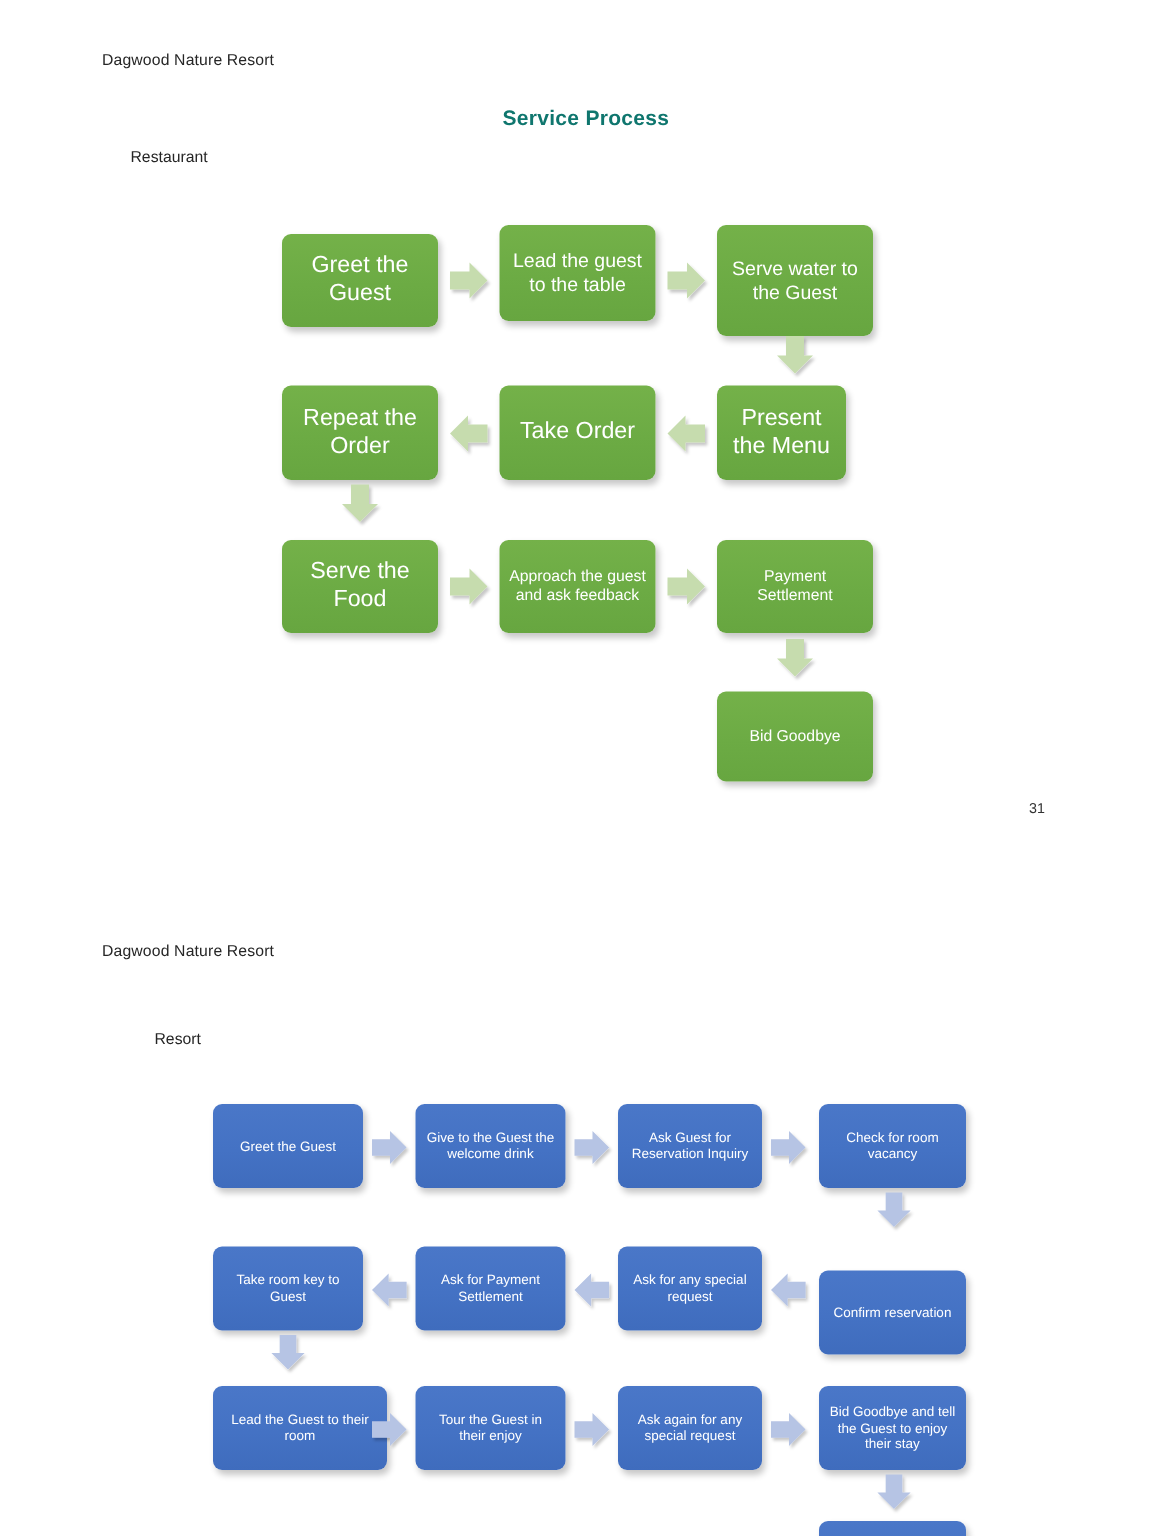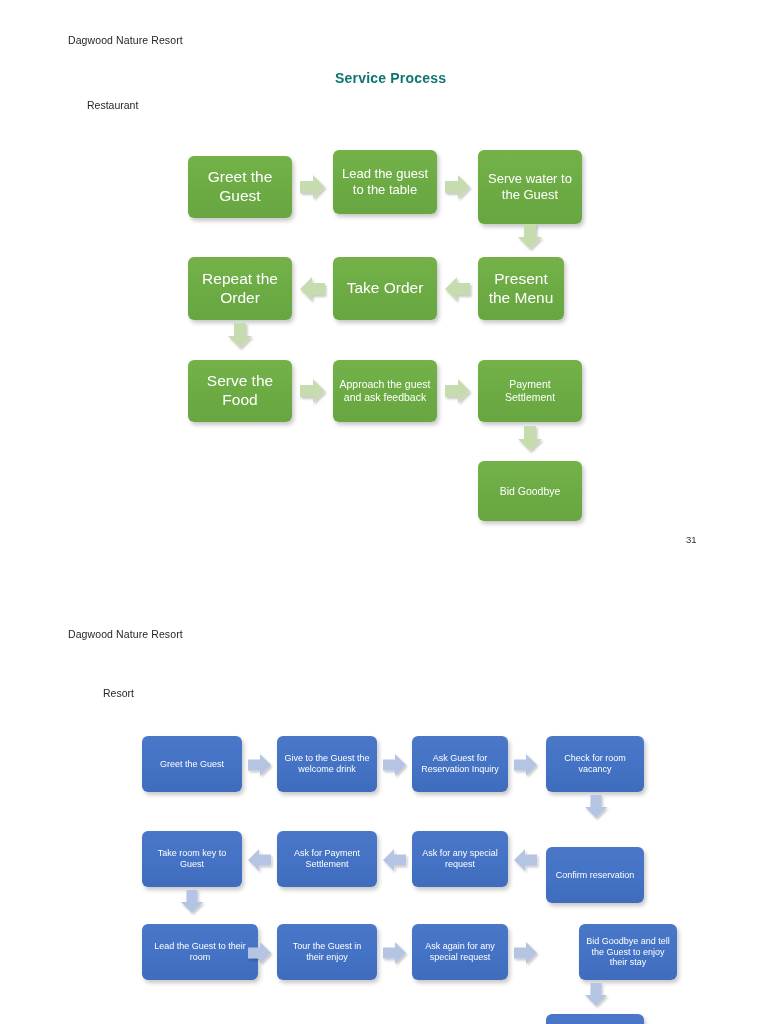--- a/index.html
+++ b/index.html
@@ -320,21 +320,21 @@
   <div class="flow-box blue fs-xs" style="left:412px; top:924px; width:96px; height:56px;">
     <span class="bt">Ask again for any special request</span>
   </div>
 
   <span class="arrow" style="left:514px; top:940px;">
     <svg width="24" height="26" viewBox="0 0 26 28">
       <path d="M0,8 L13,8 L13,2 L25,14 L13,26 L13,20 L0,20 Z" fill="#B6C4E4" filter="url(#sh2)"></path>
     </svg>
   </span>
 
-  <div class="flow-box blue fs-xs" style="left:546px; top:924px; width:98px; height:56px;margin-left:33px;">
+  <div class="flow-box blue fs-xs" style="left:546px; top:924px; width:98px; height:56px;">
     <span class="bt">Bid Goodbye and tell the Guest to enjoy their stay</span>
   </div>
 
   <span class="arrow" style="left:583px; top:983px;">
     <svg width="26" height="24" viewBox="0 0 28 26">
       <path d="M8,0 L20,0 L20,13 L26,13 L14,25 L2,13 L8,13 Z" fill="#B6C4E4" filter="url(#sh2)"></path>
     </svg>
   </span>
 
   <div class="flow-box blue fs-xs clipped" style="left:546px; top:1014px; width:98px; height:56px;">

